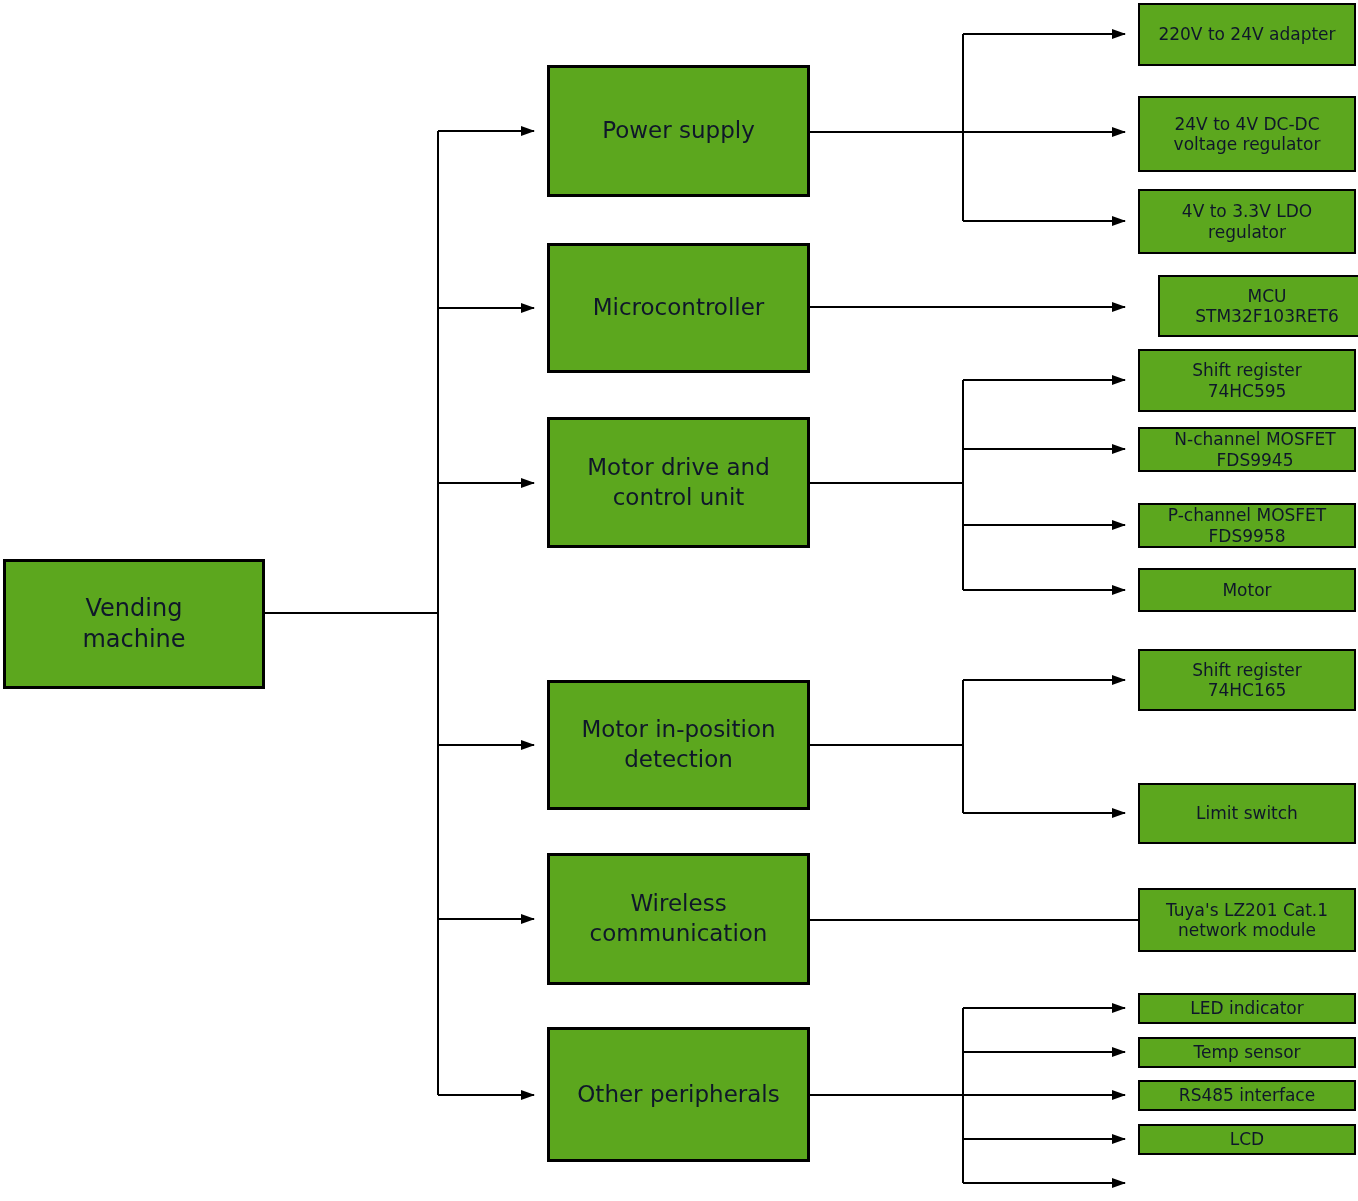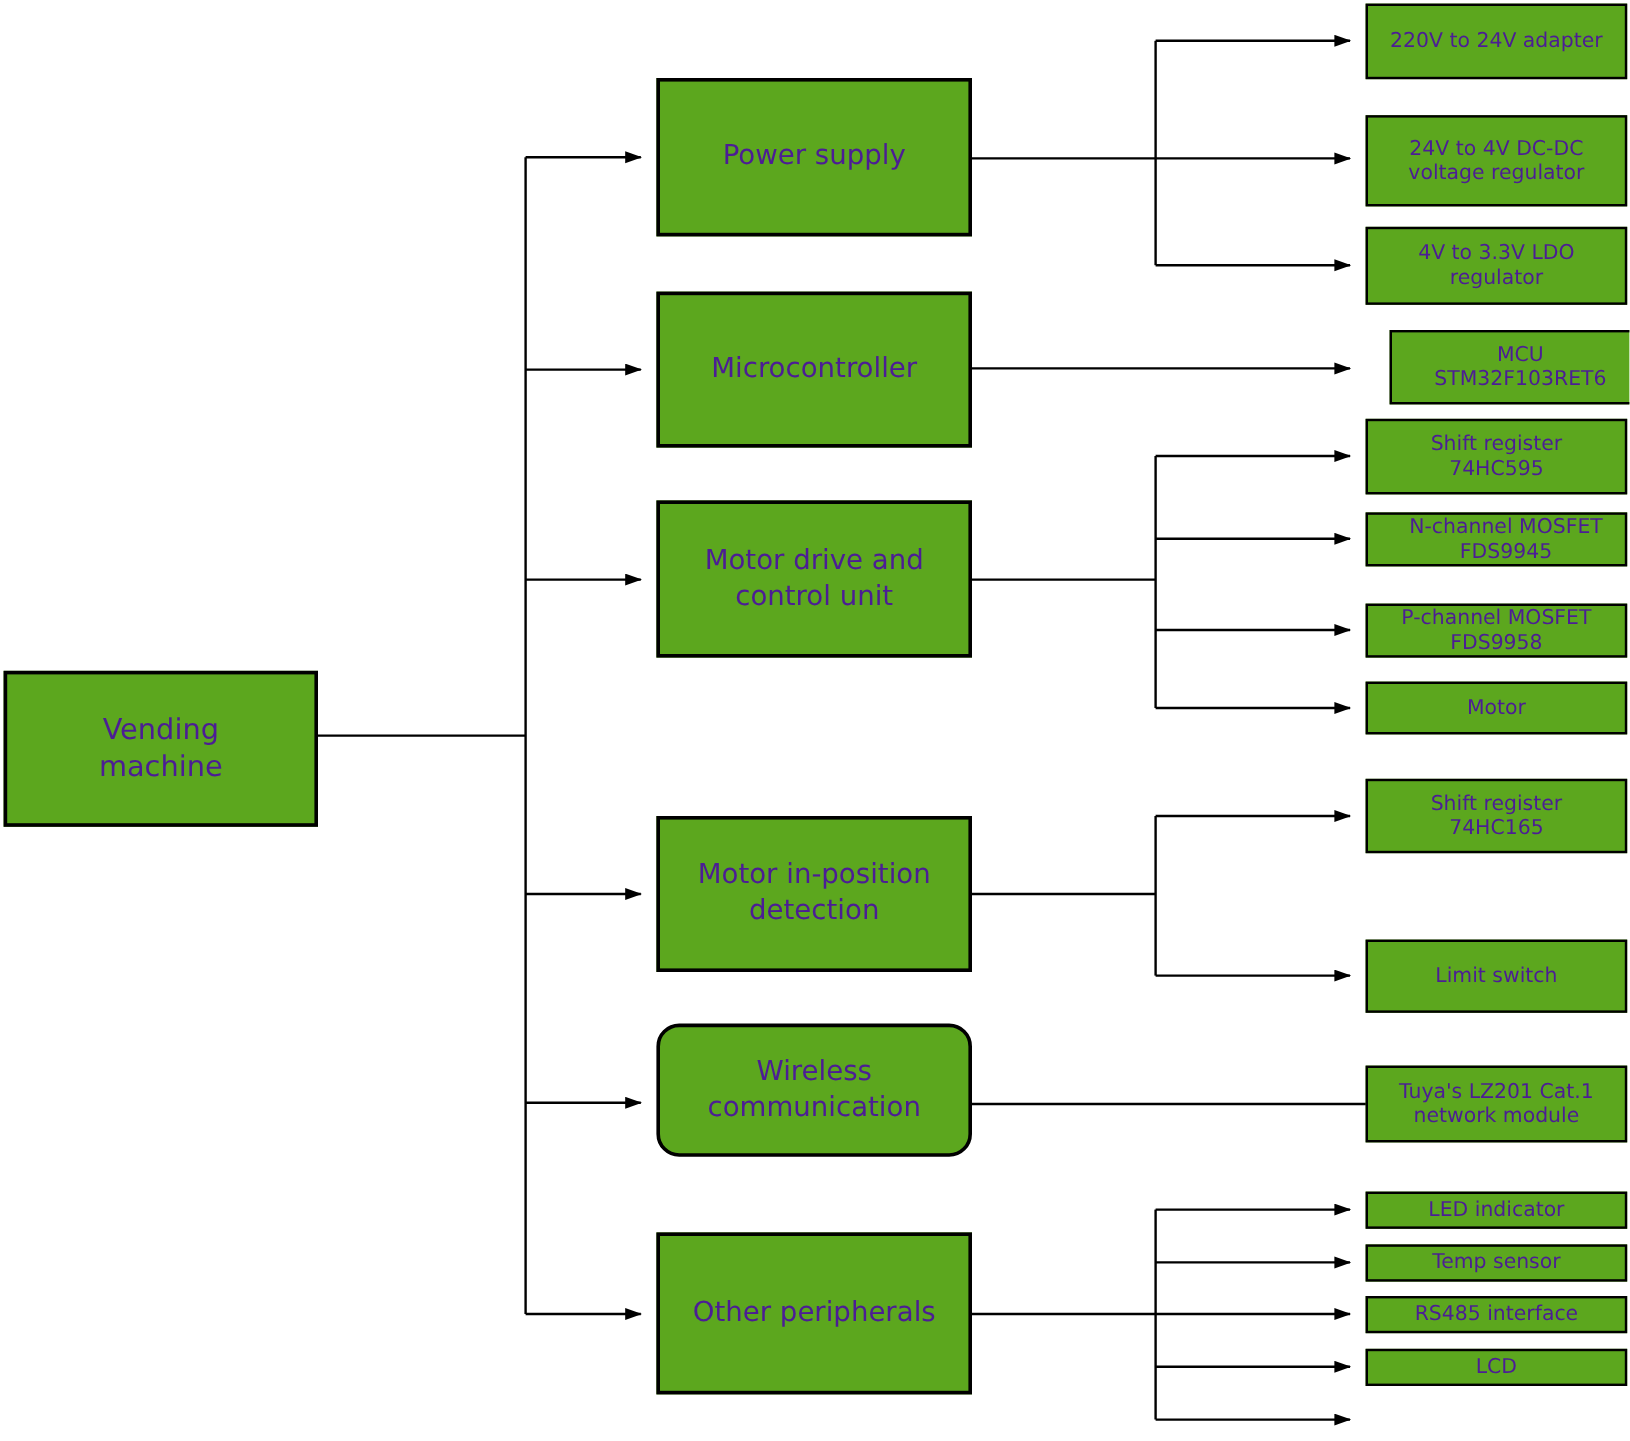--- a/index.html
+++ b/index.html
@@ -9,21 +9,21 @@
     background:#ffffff;
     font-family:"DejaVu Sans","Liberation Sans",sans-serif;
     overflow:hidden;
   }
   #connectors{position:absolute;left:0;top:0;width:1358px;height:1201px;}
   .node{
     position:absolute;
     box-sizing:border-box;
     background:#5CA71E;
     border:3px solid #000000;
-    color:#4c1d95;
+    color:#0f172a;
     display:flex;align-items:center;justify-content:center;
     text-align:center;
     font-size:23px;line-height:1.3;
     white-space:pre-line;
     padding:0 4px;
   }
   .node.root{font-size:24px;}
   .node.small{
     border-width:2px;
     font-size:17px;line-height:1.2;
@@ -107,21 +107,21 @@
     <span>Microcontroller</span>
   </div>
   <div class="node" style="left:547px;top:417px;width:263px;height:131px;">
     <span>Motor drive and
 control unit</span>
   </div>
   <div class="node" style="left:547px;top:680px;width:263px;height:130px;">
     <span>Motor in-position
 detection</span>
   </div>
-  <div class="node" style="left:547px;top:853px;width:263px;height:111px;border-radius:19px;">
+  <div class="node" style="left:547px;top:853px;width:263px;height:132px;">
     <span>Wireless
 communication</span>
   </div>
   <div class="node" style="left:547px;top:1027px;width:263px;height:135px;">
     <span>Other peripherals</span>
   </div>
 
   <div class="node small" style="left:1138px;top:3px;width:218px;height:63px;">
     <span>220V to 24V adapter</span>
   </div>

